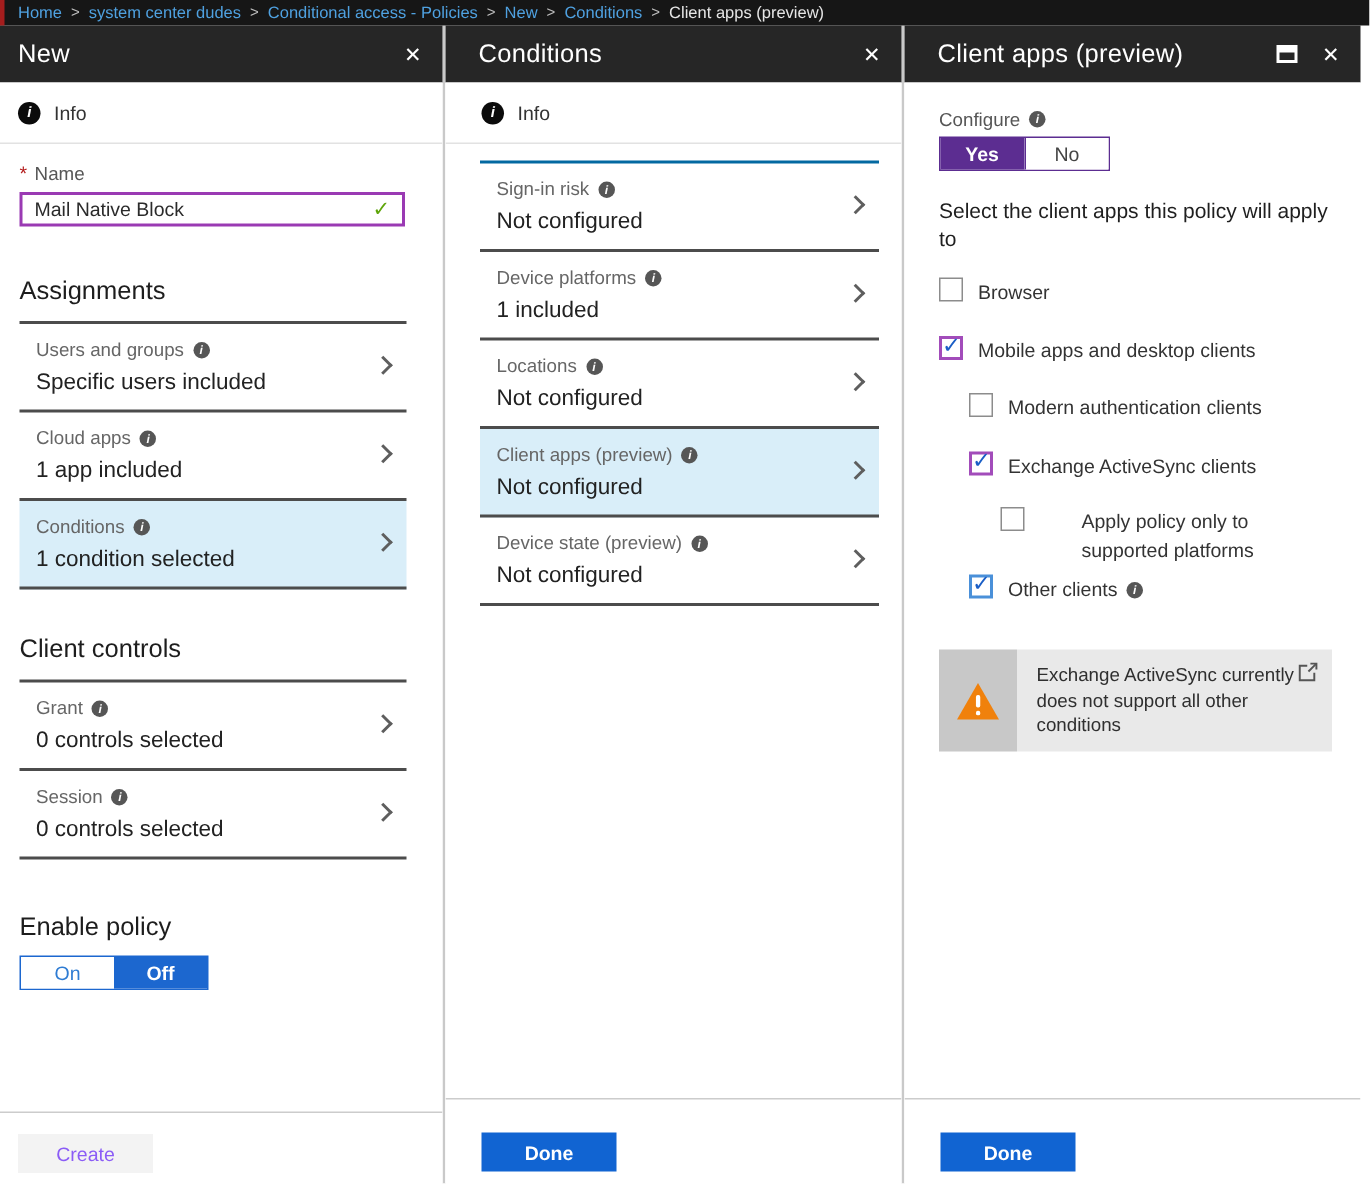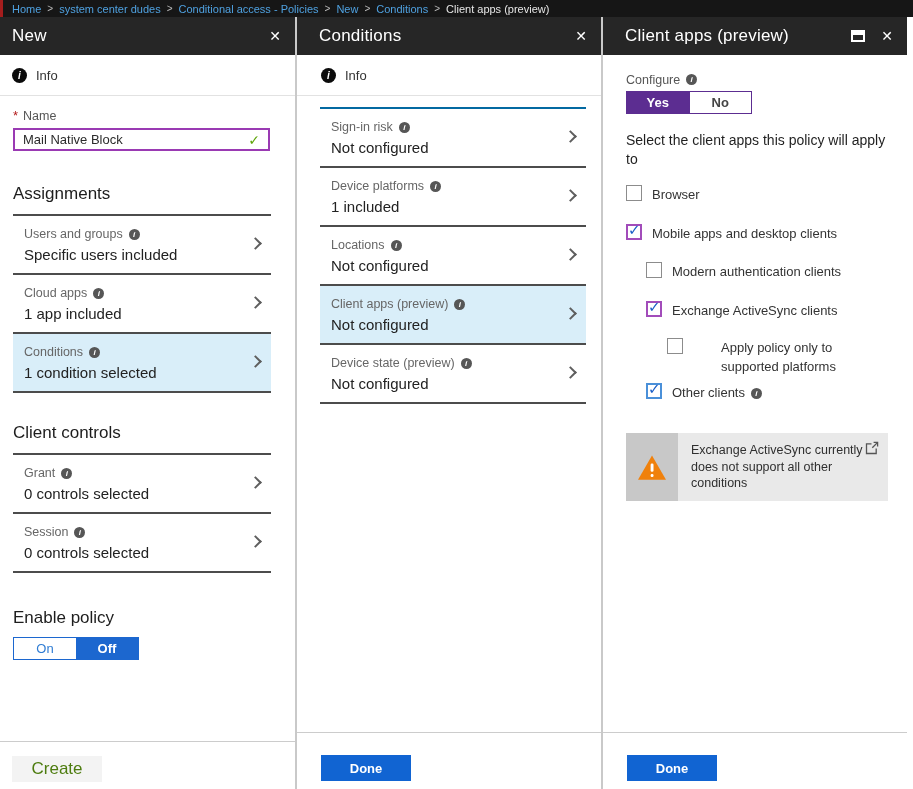--- a/index.html
+++ b/index.html
@@ -67,33 +67,33 @@
              transform: rotate(45deg); margin-right: 7px; }
 
   .toggle { margin: 9px 0 0 1px; display: flex; width: 126px; height: 23px; border: 1px solid #1c67cf; }
   .toggle-opt { flex: 1; display: flex; align-items: center; justify-content: center; font-size: 13px; cursor: pointer; }
   .toggle-on  { background: #fff; color: #2f7cd3; }
   .toggle-off { background: #1c67cf; color: #fff; font-weight: 700; }
 
   .blade-footer { position: absolute; left: 0; right: 0; bottom: 0; background: #fff; border-top: 1px solid #ccc; }
   .footer-1 { height: 48px; }
   .footer-23 { height: 57px; }
-  .create-btn { margin: 14px 0 0 12px; width: 90px; height: 26px; background: #f3f3f3; color: #4d7c0f;
-                font-size: 17px; display: flex; align-items: center; justify-content: center; cursor: default; }
+  .create-btn { margin: 14px 0 0 12px; width: 90px; height: 26px; background: #f3f3f3; color: #8b5cf6;
+                font-size: 13px; display: flex; align-items: center; justify-content: center; cursor: default; }
   .done-btn { margin: 22px 0 0 24px; width: 90px; height: 26px; background: #1164d2; color: #fff;
               font-size: 13px; font-weight: 700; display: flex; align-items: center; justify-content: center; cursor: pointer; }
 
   
   .nav-list-2 { margin: 11px 15px 0 23px; border-top: 2px solid #0369a1; }
 
   
   .b3-content { padding: 0 18px 0 23px; }
   .configure-row { margin-top: 18px; font-size: 12.5px; color: #565656; display: flex; align-items: center; }
-  .yn-toggle { margin-top: 4px; display: flex; width: 126px; height: 23px; border: 1px solid #5c2d91; }
-  .yn-opt { flex: 1; display: flex; align-items: center; justify-content: center; font-size: 13px; cursor: pointer; font-weight: bold; }
+  .yn-toggle { margin-top: 4px; display: flex; width: 114px; height: 23px; border: 1px solid #5c2d91; }
+  .yn-opt { flex: 1; display: flex; align-items: center; justify-content: center; font-size: 13px; cursor: pointer; }
   .yn-yes { background: #5c2d91; color: #fff; font-weight: 700; }
   .yn-no  { background: #fff; color: #444; border-left: 1px solid #5c2d91; }
 
   .client-desc { margin-top: 17px; font-size: 14px; color: #1f1f1f; line-height: 1.35; width: 272px; }
 
   .cb-row { display: flex; align-items: flex-start; margin-top: 19px; cursor: pointer; }
   .cb-row.first { margin-top: 16px; }
   .cb-row.tight { margin-top: 6px; }
   .cb-row.ind-1 { margin-left: 20px; }
   .cb-row.ind-2 { margin-left: 41px; }

